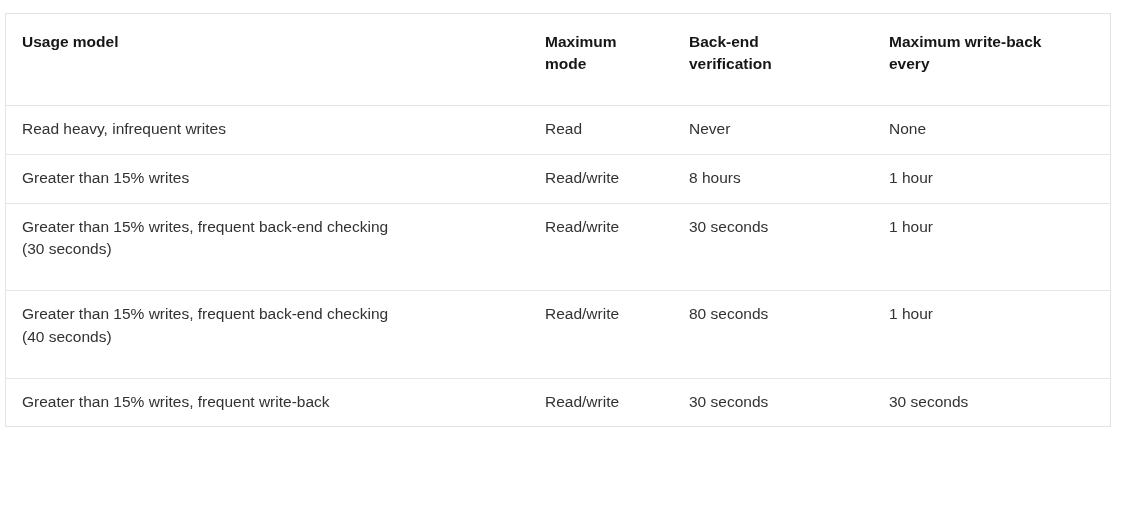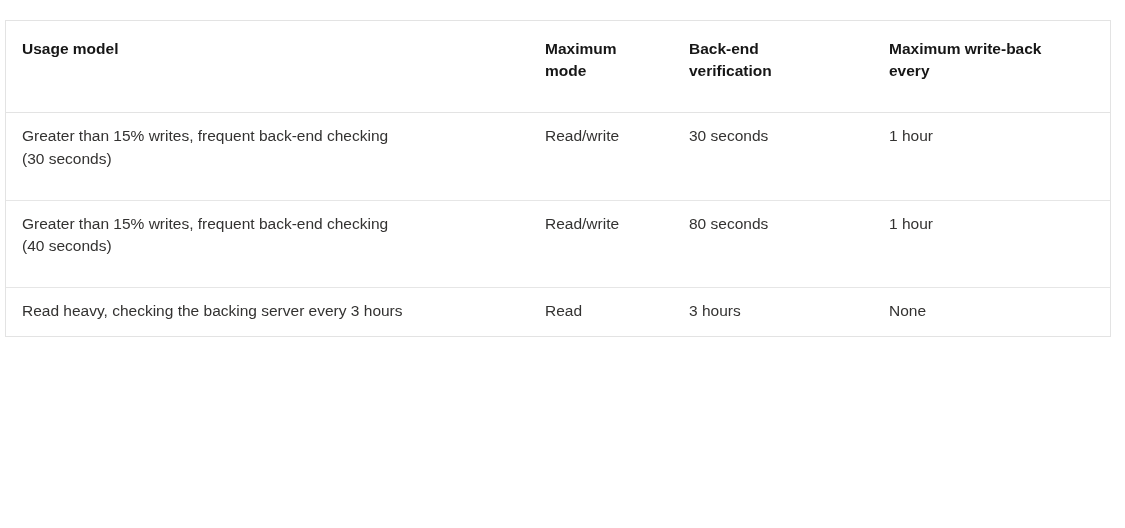--- a/index.html
+++ b/index.html
@@ -10,21 +10,21 @@
   body {
     width: 1125px;
     height: 528px;
     font-family: "Liberation Sans", sans-serif;
     -webkit-font-smoothing: antialiased;
   }
 
   .table-wrap {
     position: absolute;
     left: 5px;
-    top: 20px;
+    top: 13px;
     width: 1106px;
     box-sizing: border-box;
     border: 1px solid #e3e3e3;
     background: #ffffff;
   }
 
   table.doc-table {
     width: 100%;
     border-collapse: collapse;
     table-layout: fixed;
@@ -91,41 +91,57 @@
             <span class="hdr-line">Back-end</span>
             <span class="hdr-line">verification</span>
           </th>
           <th class="col-4">
             <span class="hdr-line">Maximum write-back</span>
             <span class="hdr-line">every</span>
           </th>
         </tr>
     </thead>
     <tbody>
+        <tr>
+          <td class="col-1">
+            <span class="hdr-line">Read heavy, infrequent writes</span>
+          </td>
+          <td class="col-2">Read</td>
+          <td class="col-3">Never</td>
+          <td class="col-4">None</td>
+        </tr>
+        <tr>
+          <td class="col-1">
+            <span class="hdr-line">Greater than 15% writes</span>
+          </td>
+          <td class="col-2">Read/write</td>
+          <td class="col-3">8 hours</td>
+          <td class="col-4">1 hour</td>
+        </tr>
         <tr class="tall">
           <td class="col-1">
             <span class="hdr-line">Greater than 15% writes, frequent back-end checking</span>
             <span class="hdr-line">(30 seconds)</span>
           </td>
           <td class="col-2">Read/write</td>
           <td class="col-3">30 seconds</td>
           <td class="col-4">1 hour</td>
         </tr>
         <tr class="tall">
           <td class="col-1">
             <span class="hdr-line">Greater than 15% writes, frequent back-end checking</span>
             <span class="hdr-line">(40 seconds)</span>
           </td>
           <td class="col-2">Read/write</td>
           <td class="col-3">80 seconds</td>
           <td class="col-4">1 hour</td>
         </tr>
         <tr>
           <td class="col-1">
-            <span class="hdr-line">Read heavy, checking the backing server every 3 hours</span>
+            <span class="hdr-line">Greater than 15% writes, frequent write-back</span>
           </td>
-          <td class="col-2">Read</td>
-          <td class="col-3">3 hours</td>
-          <td class="col-4">None</td>
+          <td class="col-2">Read/write</td>
+          <td class="col-3">30 seconds</td>
+          <td class="col-4">30 seconds</td>
         </tr>
       </tbody>
   </table>
 </div>
 
 </body></html>

